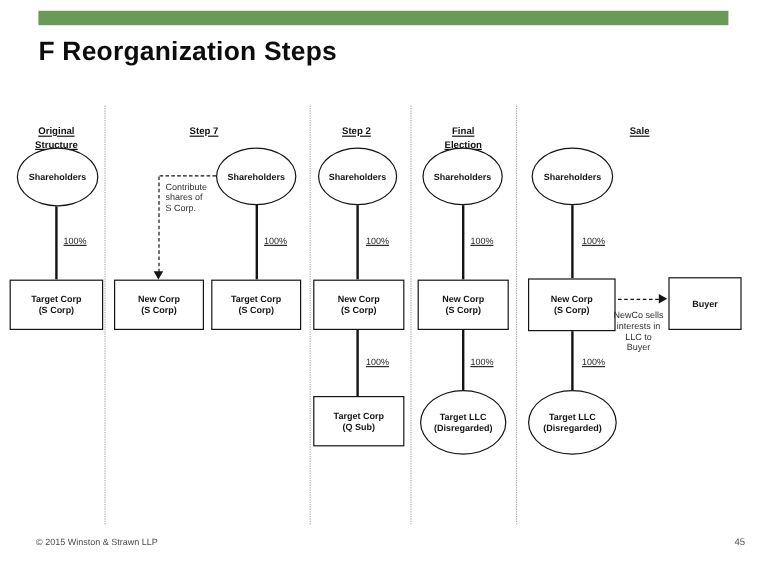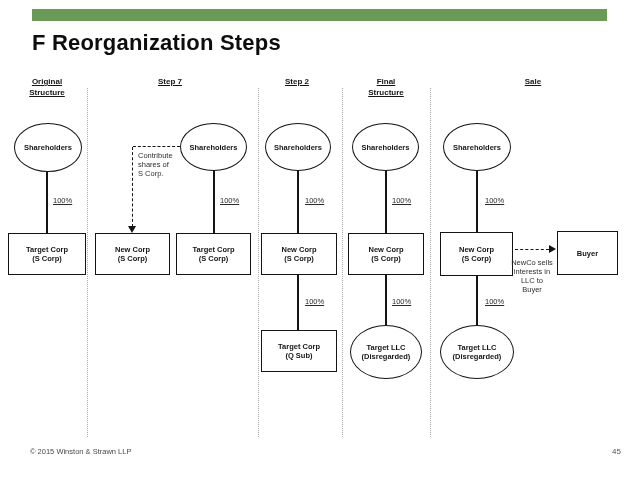--- a/index.html
+++ b/index.html
@@ -6,21 +6,21 @@
   .slide {
     position:relative; width:638px; height:479px; background:#ffffff;
     font-family:"Liberation Sans", sans-serif; overflow:hidden; color:#111;
   }
   .top-bar { position:absolute; left:32px; top:9px; width:575px; height:12px; }
   .title {
     position:absolute; left:32px; top:30px; font-size:22px; font-weight:bold;
     color:#0d0d0d; letter-spacing:0.2px; white-space:nowrap;
   }
   .col-header {
-    position:absolute; top:76px; width:80px; text-align:center;
+    position:absolute; top:104px; width:80px; text-align:center;
     font-size:8px; font-weight:bold; text-decoration:underline;
     white-space:pre-line; line-height:11px; color:#141414;
   }
   .separator {
     position:absolute; top:88px; height:349px; width:0;
     border-left:1px dotted #a9a9a9;
   }
   .node {
     position:absolute; background:#fff; border:1.5px solid #141414;
     display:flex; align-items:center; justify-content:center; text-align:center;
@@ -56,21 +56,21 @@
 <div class="slide">
 
   <div class="top-bar" style="background: rgb(106, 154, 85);"></div>
   <div class="title">F Reorganization Steps</div>
 
   <div class="col-header" style="left:7px;">Original
 Structure</div>
   <div class="col-header" style="left:130px;">Step 7</div>
   <div class="col-header" style="left:257px;">Step 2</div>
   <div class="col-header" style="left:346px;">Final
-Structure</div>
+Election</div>
   <div class="col-header" style="left:493px;">Sale</div>
 
   <div class="separator" style="left:87px;"></div>
   <div class="separator" style="left:258px;"></div>
   <div class="separator" style="left:342px;"></div>
   <div class="separator" style="left:430px;"></div>
 
   <div class="node ellipse" style="left:14px; top:123px; width:68px; height:49px;">Shareholders</div>
   <div class="vline" style="left:46px; top:172px; height:61px;"></div>
   <div class="pct" style="left:53px; top:196px;">100%</div>

